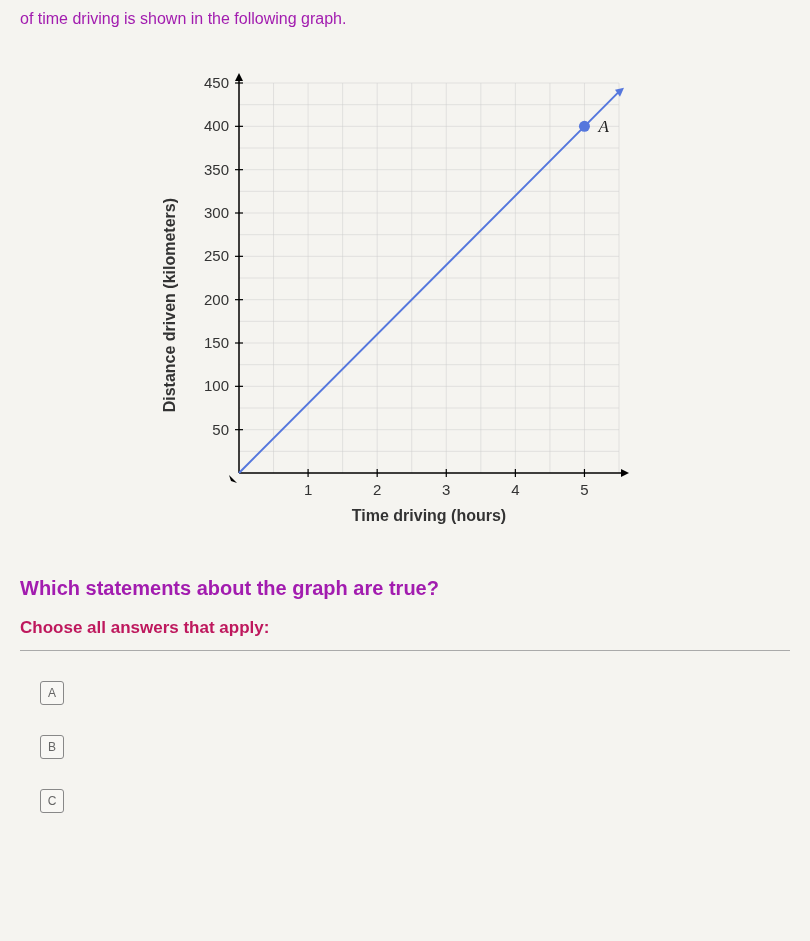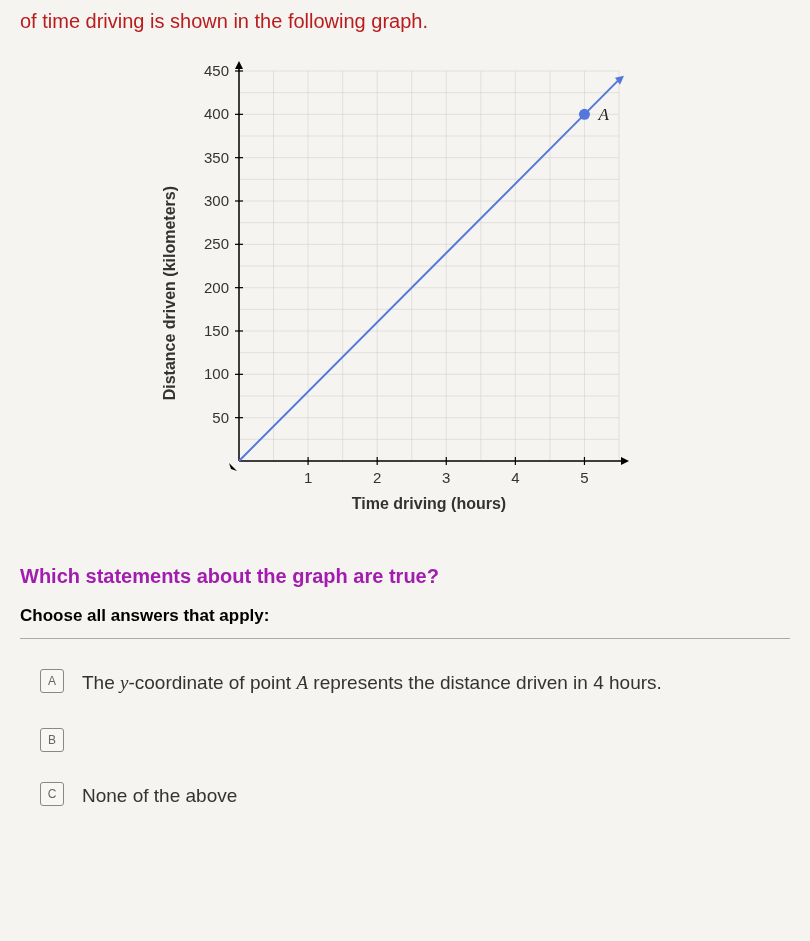--- a/index.html
+++ b/index.html
@@ -4,23 +4,23 @@
   <style>
     * { box-sizing: border-box; margin: 0; padding: 0; }
     body {
       font-family: -apple-system, BlinkMacSystemFont, 'Segoe UI', Arial, sans-serif;
       background: #f5f4f0;
       padding: 10px 20px;
       color: #222;
       width: 810px;
     }
     .intro-text {
-      font-size: 20px;
-      color: #b91c1c;
-      margin-bottom: 28px;
+      font-size: 16px;
+      color: #a21caf;
+      margin-bottom: 45px;
     }
     .chart-container {
       display: flex;
       justify-content: center;
       margin-bottom: 40px;
     }
     .chart-wrapper {
       display: flex;
       align-items: center;
     }
@@ -34,21 +34,21 @@
     }
     .question-text {
       font-size: 20px;
       font-weight: 700;
       color: #a21caf;
       margin-bottom: 18px;
     }
     .instruction-text {
       font-size: 17px;
       font-weight: 600;
-      color: #000000;
+      color: #be185d;
       margin-bottom: 12px;
     }
     .divider {
       border: none;
       border-top: 1px solid #aaa;
       margin-bottom: 20px;
     }
     .choice {
       display: flex;
       align-items: flex-start;
@@ -161,25 +161,21 @@
     </div>
   </div>
 </div>
 
 <div class="question-text">Which statements about the graph are true?</div>
 <div class="instruction-text">Choose all answers that apply:</div>
 <hr class="divider">
 
 <div class="choice">
   <span class="choice-letter">A</span>
-  <span class="choice-text">
-    <span>The </span><span class="italic-var">y</span><span>-coordinate of point </span><span class="italic-var">A</span><span> represents the distance driven in 4 hours.</span>
-  </span>
 </div>
 
 <div class="choice">
   <span class="choice-letter">B</span>
 </div>
 
 <div class="choice">
   <span class="choice-letter">C</span>
-  <span class="choice-text">None of the above</span>
 </div>
 
 </body></html>

